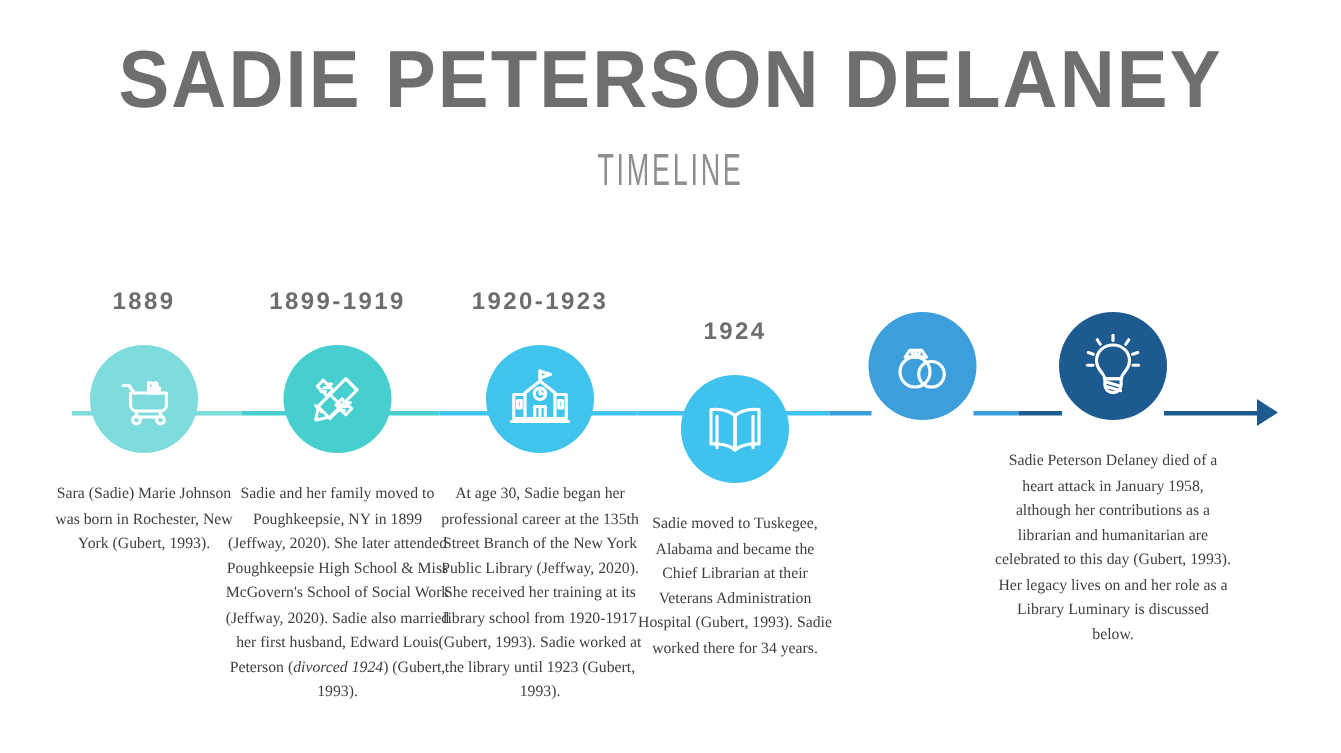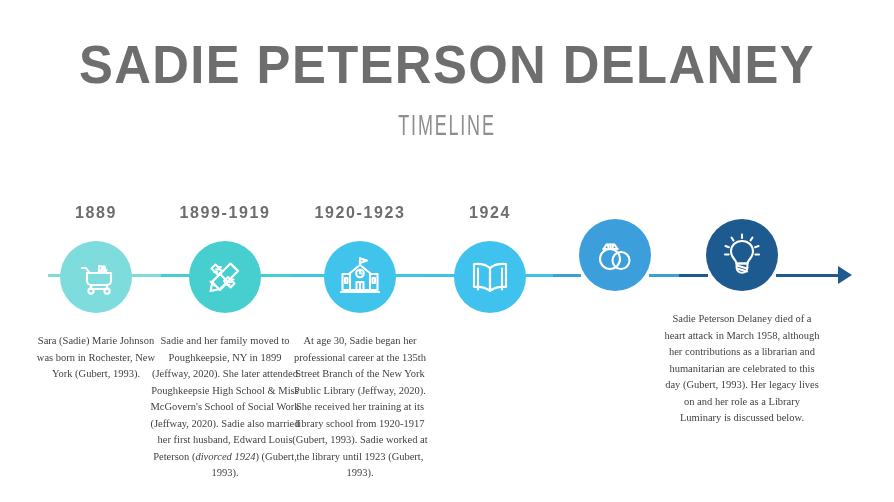--- a/index.html
+++ b/index.html
@@ -12,21 +12,20 @@
     height: 502px;
     overflow: hidden;
     font-family: "Liberation Sans", sans-serif;
     position: relative;
   }
 
   
   .header {
     text-align: center;
     padding-top: 26px;
-    margin-top: 11px;
   }
   .main-title {
     font-family: "Liberation Sans Narrow", "Liberation Sans", sans-serif;
     font-size: 54px;
     font-weight: bold;
     color: #6e6e6e;
     letter-spacing: 1.5px;
     line-height: 1.02;
     transform: scaleX(0.94);
     white-space: nowrap;
@@ -68,21 +67,21 @@
     position: absolute;
     top: 80px;
     width: 0;
     height: 0;
     border-top: 9px solid transparent;
     border-bottom: 9px solid transparent;
   }
 
   .col {
     position: absolute;
-    top: 16px;
+    top: 5px;
     text-align: center;
   }
   .year {
     font-size: 16px;
     font-weight: bold;
     color: #6d6d6d;
     letter-spacing: 1.6px;
     height: 22px;
     line-height: 22px;
     white-space: nowrap;
@@ -207,35 +206,36 @@
           <path d="M33 20 h7.5 v16 H33"></path>
           <path d="M8 24 h2.5 v5 H8 z"></path>
           <path d="M35.5 24 h2.5 v5 h-2.5 z"></path>
           <path d="M4 38 h38"></path>
         </g>
             </svg>
           </div>
         </div>
         <div class="caption"><span>At age 30, Sadie began her professional career at the 135th Street Branch of the New York Public Library (Jeffway, 2020). She received her training at its library school from 1920-1917 (Gubert, 1993). Sadie worked at the library until 1923 (Gubert, 1993).</span></div>
       </div>
-      <div class="col" style="width: 130px; left: 425px;">
+      <div class="col" style="width: 130px; left: 425px; margin-top: 20px;">
         <div class="year">1924</div>
         <div class="circle-wrap">
           <div class="circle" style="background: rgb(63, 194, 238);">
             <svg width="46" height="44" viewBox="0 0 46 44">
         <g fill="none" stroke="#ffffff" stroke-width="2.1" stroke-linecap="round" stroke-linejoin="round">
           <path d="M23 13 C19 9.5 13 8.5 7 9 v23 c6 -0.5 12 0.5 16 4 z"></path>
           <path d="M23 13 C27 9.5 33 8.5 39 9 v23 c-6 -0.5 -12 0.5 -16 4 z"></path>
           <path d="M23 13 v23"></path>
           <path d="M11 13.5 v21"></path>
           <path d="M35 13.5 v21"></path>
         </g>
             </svg>
           </div>
         </div>
+        <div class="caption"><span>Sadie moved to Tuskegee, Alabama and became the Chief Librarian at their Veterans Administration Hospital (Gubert, 1993). Sadie worked there for 34 years.</span></div>
       </div>
       <div class="col" style="width: 138px; left: 546px;">
         <div class="circle-wrap">
           <div class="circle" style="background: rgb(60, 159, 219);">
             <svg width="44" height="44" viewBox="0 0 44 44">
         <g fill="none" stroke="#ffffff" stroke-width="2.1" stroke-linecap="round" stroke-linejoin="round">
           <circle cx="17" cy="26" r="10"></circle>
           <circle cx="28" cy="27.5" r="8.5"></circle>
           <path d="M13.5 11.5 h8 l3 4.5 h-14 z"></path>
           <path d="M17.5 11.5 L17.5 16"></path>
@@ -260,16 +260,16 @@
           <path d="M32.5 5.5 l-2 3"></path>
           <path d="M11.5 5.5 l2 3"></path>
           <path d="M38.5 14 l-3.4 1.2"></path>
           <path d="M5.5 14 l3.4 1.2"></path>
           <path d="M39 22.5 h-3.6"></path>
           <path d="M5 22.5 h3.6"></path>
         </g>
             </svg>
           </div>
         </div>
-        <div class="caption"><span>Sadie Peterson Delaney died of a heart attack in March 1958, although her contributions as a librarian and humanitarian are celebrated to this day (Gubert, 1993). Her legacy lives on and her role as a Library Luminary is discussed below.</span></div>
+        <div class="caption"><span>Sadie Peterson Delaney died of a heart attack in January 1958, although her contributions as a librarian and humanitarian are celebrated to this day (Gubert, 1993). Her legacy lives on and her role as a Library Luminary is discussed below.</span></div>
       </div>
     </div>
 </div>
 
 </body></html>

